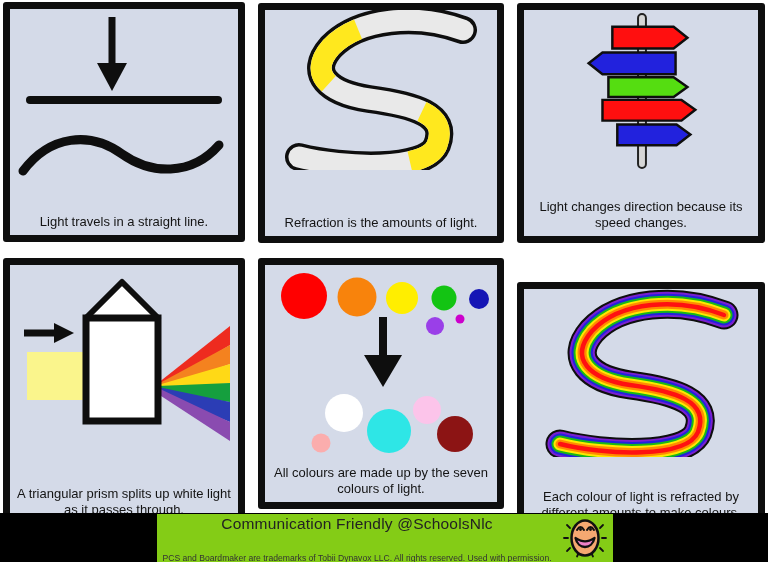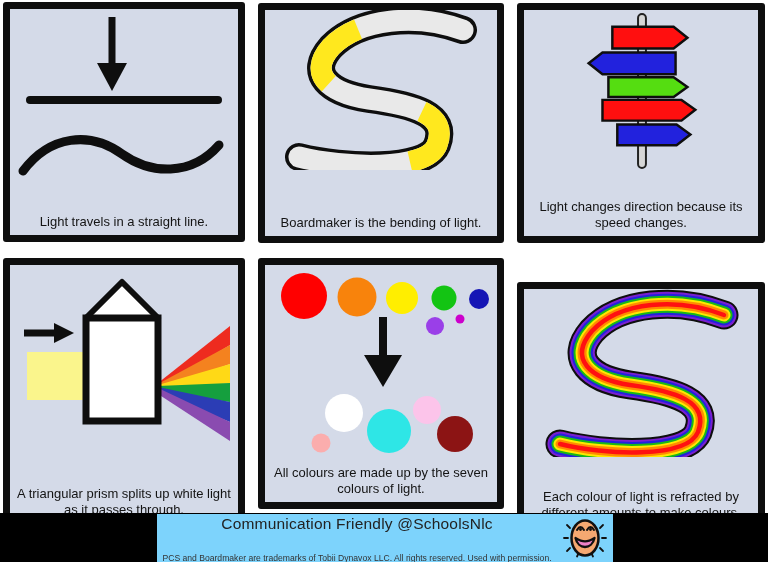--- a/index.html
+++ b/index.html
@@ -21,21 +21,21 @@
   
   #p1{left:3px;top:2px;width:242px;height:240px;}
   #p2{left:258px;top:3px;width:246px;height:240px;}
   #p3{left:517px;top:3px;width:248px;height:240px;}
   #p4{left:3px;top:258px;width:242px;height:272px;}
   #p5{left:258px;top:258px;width:246px;height:251px;}
   #p6{left:517px;top:258px;width:248px;height:251px;margin-top:24px;}
   
   .footer-bar{position:absolute;left:0;top:513px;width:768px;height:49px;background:#000000;}
   .footer-box{
-    position:absolute;left:157px;top:514px;width:456px;height:48px;background:#7dd3fc;
+    position:absolute;left:157px;top:514px;width:456px;height:48px;background:#84cc16;
     display:flex;flex-direction:row;align-items:center;
   }
   .footer-text{flex:1;display:flex;flex-direction:column;align-items:center;justify-content:center;padding-top:2px;}
   .footer-title{font-size:15.5px;color:#222;letter-spacing:0.2px;}
   .footer-disclaimer{font-size:8.6px;color:#333;margin-top:20px;white-space:nowrap;}
   .footer-logo{flex:none;width:56px;height:48px;}
 </style>
 </head>
 <body>
 
@@ -50,21 +50,21 @@
     </svg>
     <div class="caption">Light travels in a straight line.</div>
   </div>
 
   <div class="panel" id="p2">
     <svg width="232" height="160" viewBox="0 0 232 160">
       <path id="spath" d="M 198 20 C 152 3 94 8 66 37 C 42 64 64 83 104 89 C 148 95 184 104 172 135 C 161 162 78 158 34 147" fill="none" stroke="#0e0e0e" stroke-width="28" stroke-linecap="round"></path>
       <path d="M 198 20 C 152 3 94 8 66 37 C 42 64 64 83 104 89 C 148 95 184 104 172 135 C 161 162 78 158 34 147" fill="none" stroke="#e9e9e9" stroke-width="21" stroke-linecap="round"></path>
       <path d="M 198 20 C 152 3 94 8 66 37 C 42 64 64 83 104 89 C 148 95 184 104 172 135 C 161 162 78 158 34 147" pathLength="100" fill="none" stroke="#ffe81e" stroke-width="21" stroke-dasharray="0 23 16 21 16 100"></path>
     </svg>
-    <div class="caption">Boardmaker is the bending of light.</div>
+    <div class="caption">Refraction is the amounts of light.</div>
   </div>
 
   <div class="panel" id="p3">
     <svg width="234" height="160" viewBox="0 0 234 162">
       <rect x="114" y="4" width="8" height="156" rx="4" fill="#d6d6d6" stroke="#222" stroke-width="2"></rect>
       <polygon points="88,17 150,17 164,28 150,39 88,39" fill="#ff0f0f" stroke="#0e0e0e" stroke-width="2.5"></polygon>
       <polygon points="152,43 78,43 64,54 78,65 152,65" fill="#2222dd" stroke="#0e0e0e" stroke-width="2.5"></polygon>
       <polygon points="84,68 150,68 164,78 150,88 84,88" fill="#55dd11" stroke="#0e0e0e" stroke-width="2.5"></polygon>
       <polygon points="78,91 158,91 172,101 158,112 78,112" fill="#ff0f0f" stroke="#0e0e0e" stroke-width="2.5"></polygon>
       <polygon points="93,116 153,116 167,126 153,137 93,137" fill="#2222dd" stroke="#0e0e0e" stroke-width="2.5"></polygon>

